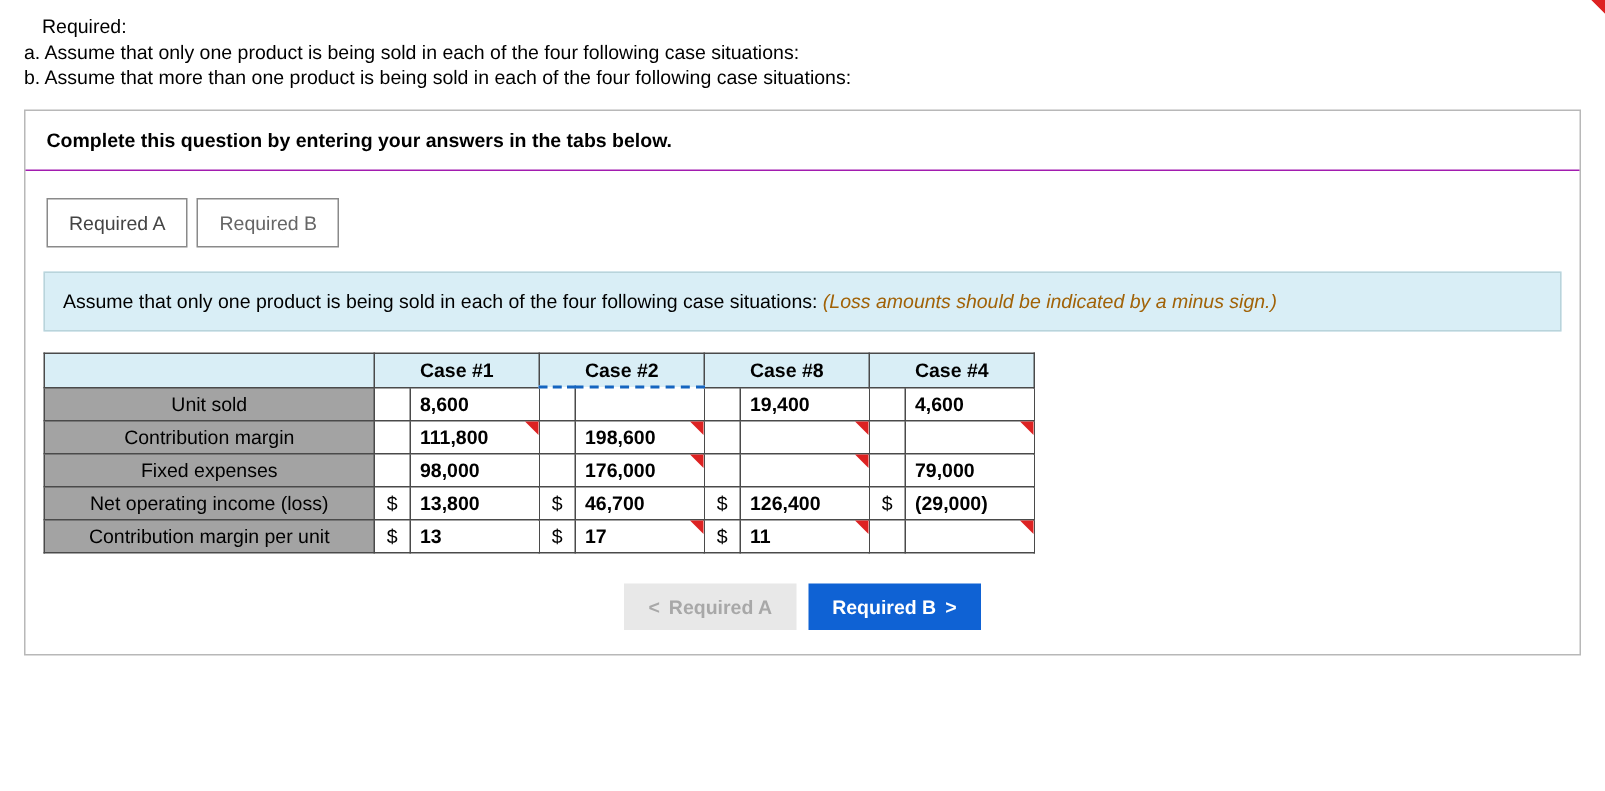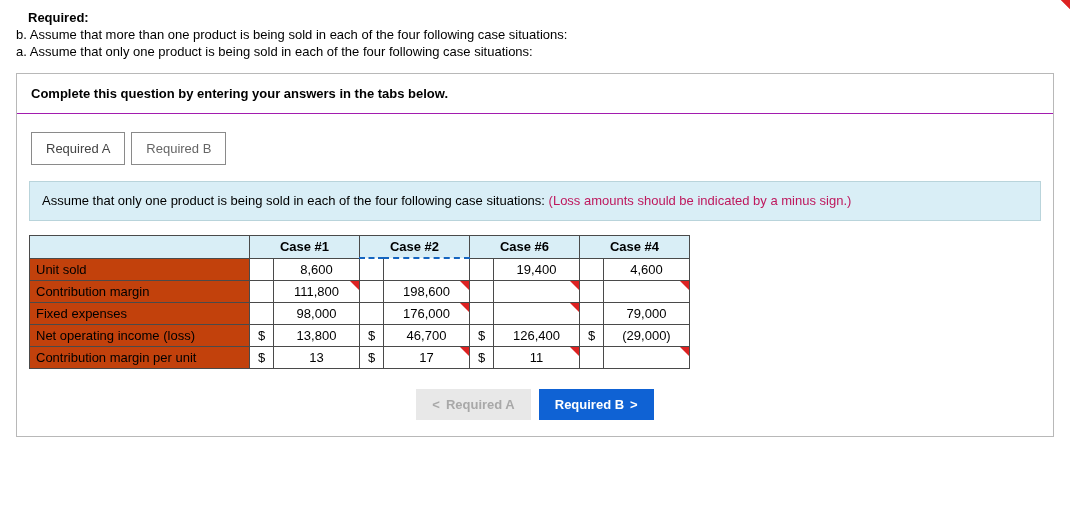--- a/index.html
+++ b/index.html
@@ -5,21 +5,21 @@
   * { box-sizing: border-box; }
   body {
     margin: 0;
     padding: 10px 16px;
     font-family: Arial, Helvetica, sans-serif;
     font-size: 13px;
     color: #000;
     background: #fff;
     width: 1070px;
   }
-  .req-heading { font-weight: bold; padding-left: 12px; }
+  .req-heading { font-weight: normal; padding-left: 12px; }
   .intro-line { margin: 2px 0; }
   .panel {
     border: 1px solid #b8b8b8;
     margin-top: 14px;
     background: #fff;
   }
   .panel-header {
     padding: 12px 14px;
     font-weight: bold;
     border-bottom: 1px solid #a21caf;
@@ -38,40 +38,40 @@
     cursor: pointer;
   }
   .tab.inactive { color: #666; }
   .instruction {
     background: #d9eef6;
     border: 1px solid #b9d4db;
     margin: 6px 12px 14px 12px;
     padding: 10px 12px;
     line-height: 1.4;
   }
-  .instruction .red { color: #be185d; }
+  .instruction .red { color: #a16207; font-style: italic; }
   .table-wrap { padding: 0 12px 14px 12px; }
   table { border-collapse: collapse; }
   th, td {
     border: 1px solid #4a4a4a;
     padding: 3px 6px;
     height: 22px;
     font-size: 13px;
     vertical-align: middle;
   }
   th.colhead {
     background: #d9eef6;
     text-align: center;
     font-weight: bold;
   }
   th.colhead.active-col { border-bottom: 2px dashed #1565c0; }
   th.rowhead-empty { background: #d9eef6; }
-  .rowlabel { text-align: left; width: 220px; background:#c2410c; }
+  .rowlabel { text-align: center; width: 220px; background:#a3a3a3; }
   .cur { width: 24px; text-align: center; background:#fff; }
-  .val { width: 86px; text-align: center; background:#fff; position: relative; }
+  .val { width: 86px; text-align: left; background:#fff; position: relative; font-weight: bold; }
   .flag::after {
     content: "";
     position: absolute;
     top: 0; right: 0;
     width: 0; height: 0;
     border-top: 9px solid #d22;
     border-left: 9px solid transparent;
   }
   .navbtns {
     display: flex;
@@ -90,22 +90,22 @@
     gap: 6px;
   }
   .navbtn.prev { background: #e8e8e8; color: #a8a8a8; }
   .navbtn.next { background: #0f62d4; color: #fff; }
 </style>
 </head>
 <body>
 
 <div>
   <div class="req-heading">Required:</div>
+  <div class="intro-line">a. Assume that only one product is being sold in each of the four following case situations:</div>
   <div class="intro-line">b. Assume that more than one product is being sold in each of the four following case situations:</div>
-  <div class="intro-line">a. Assume that only one product is being sold in each of the four following case situations:</div>
 </div>
 
 <div class="panel">
   <div class="panel-header">Complete this question by entering your answers in the tabs below.</div>
 
   <div class="tabs">
     <div class="tab">Required A</div>
     <div class="tab inactive">Required B</div>
   </div>
 
@@ -113,21 +113,21 @@
     <span>Assume that only one product is being sold in each of the four following case situations: </span><span class="red">(Loss amounts should be indicated by a minus sign.)</span>
   </div>
 
   <div class="table-wrap">
     <table>
       <tbody>
           <tr>
         <th class="rowhead-empty"></th>
         <th class="colhead" colspan="2">Case #1</th>
         <th class="colhead active-col" colspan="2">Case #2</th>
-        <th class="colhead" colspan="2">Case #6</th>
+        <th class="colhead" colspan="2">Case #8</th>
         <th class="colhead" colspan="2">Case #4</th>
       </tr>
       <tr>
         <td class="rowlabel">Unit sold</td>
         <td class="cur"></td>
         <td class="val">8,600</td>
         <td class="cur"></td>
         <td class="val"></td>
         <td class="cur"></td>
         <td class="val">19,400</td>

